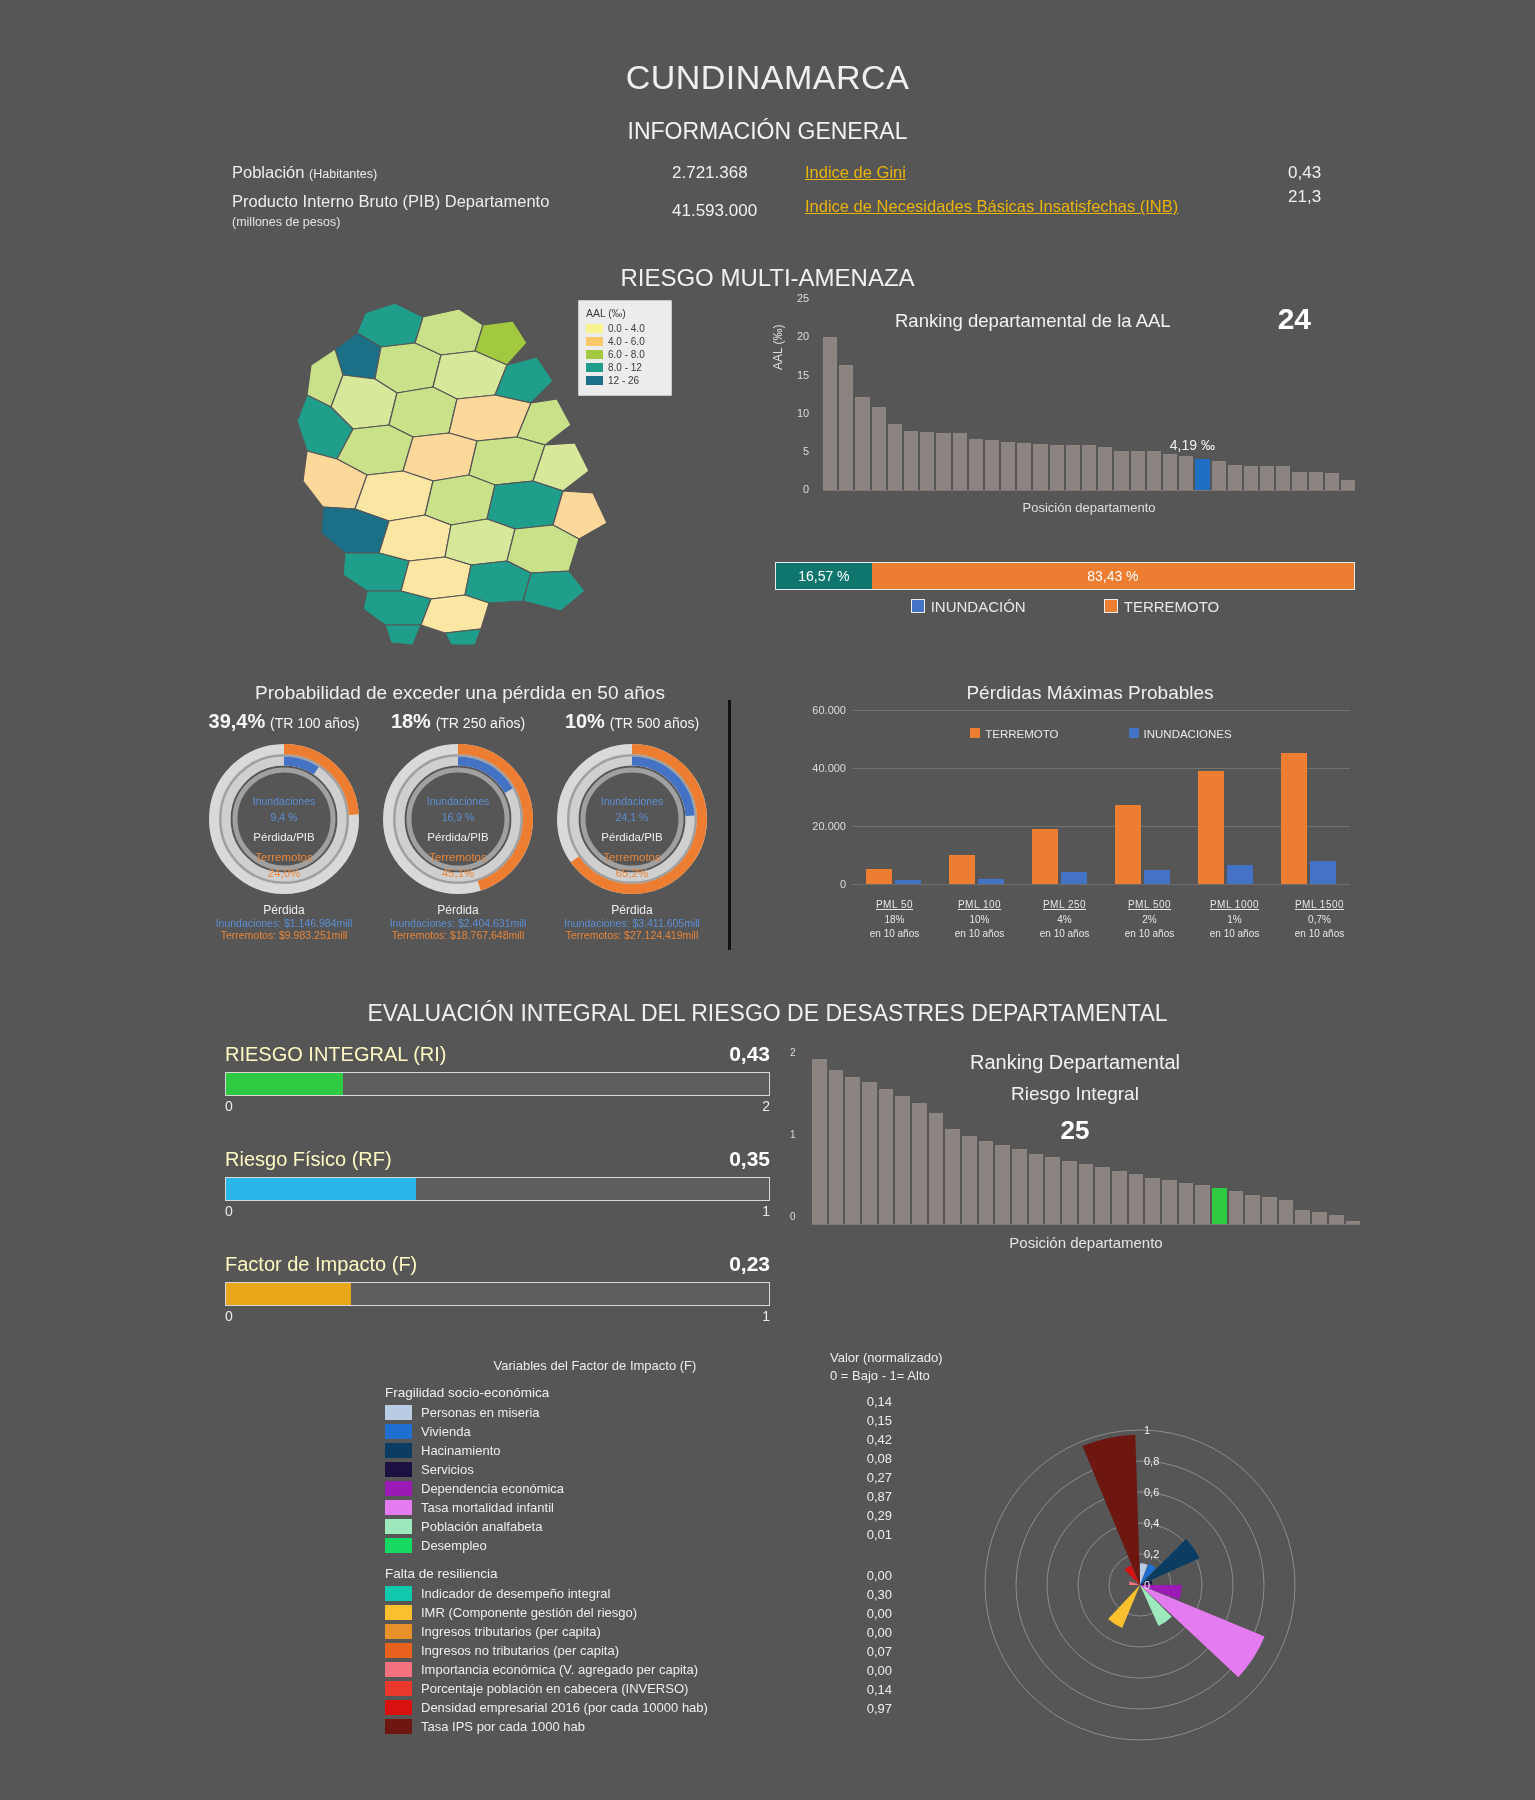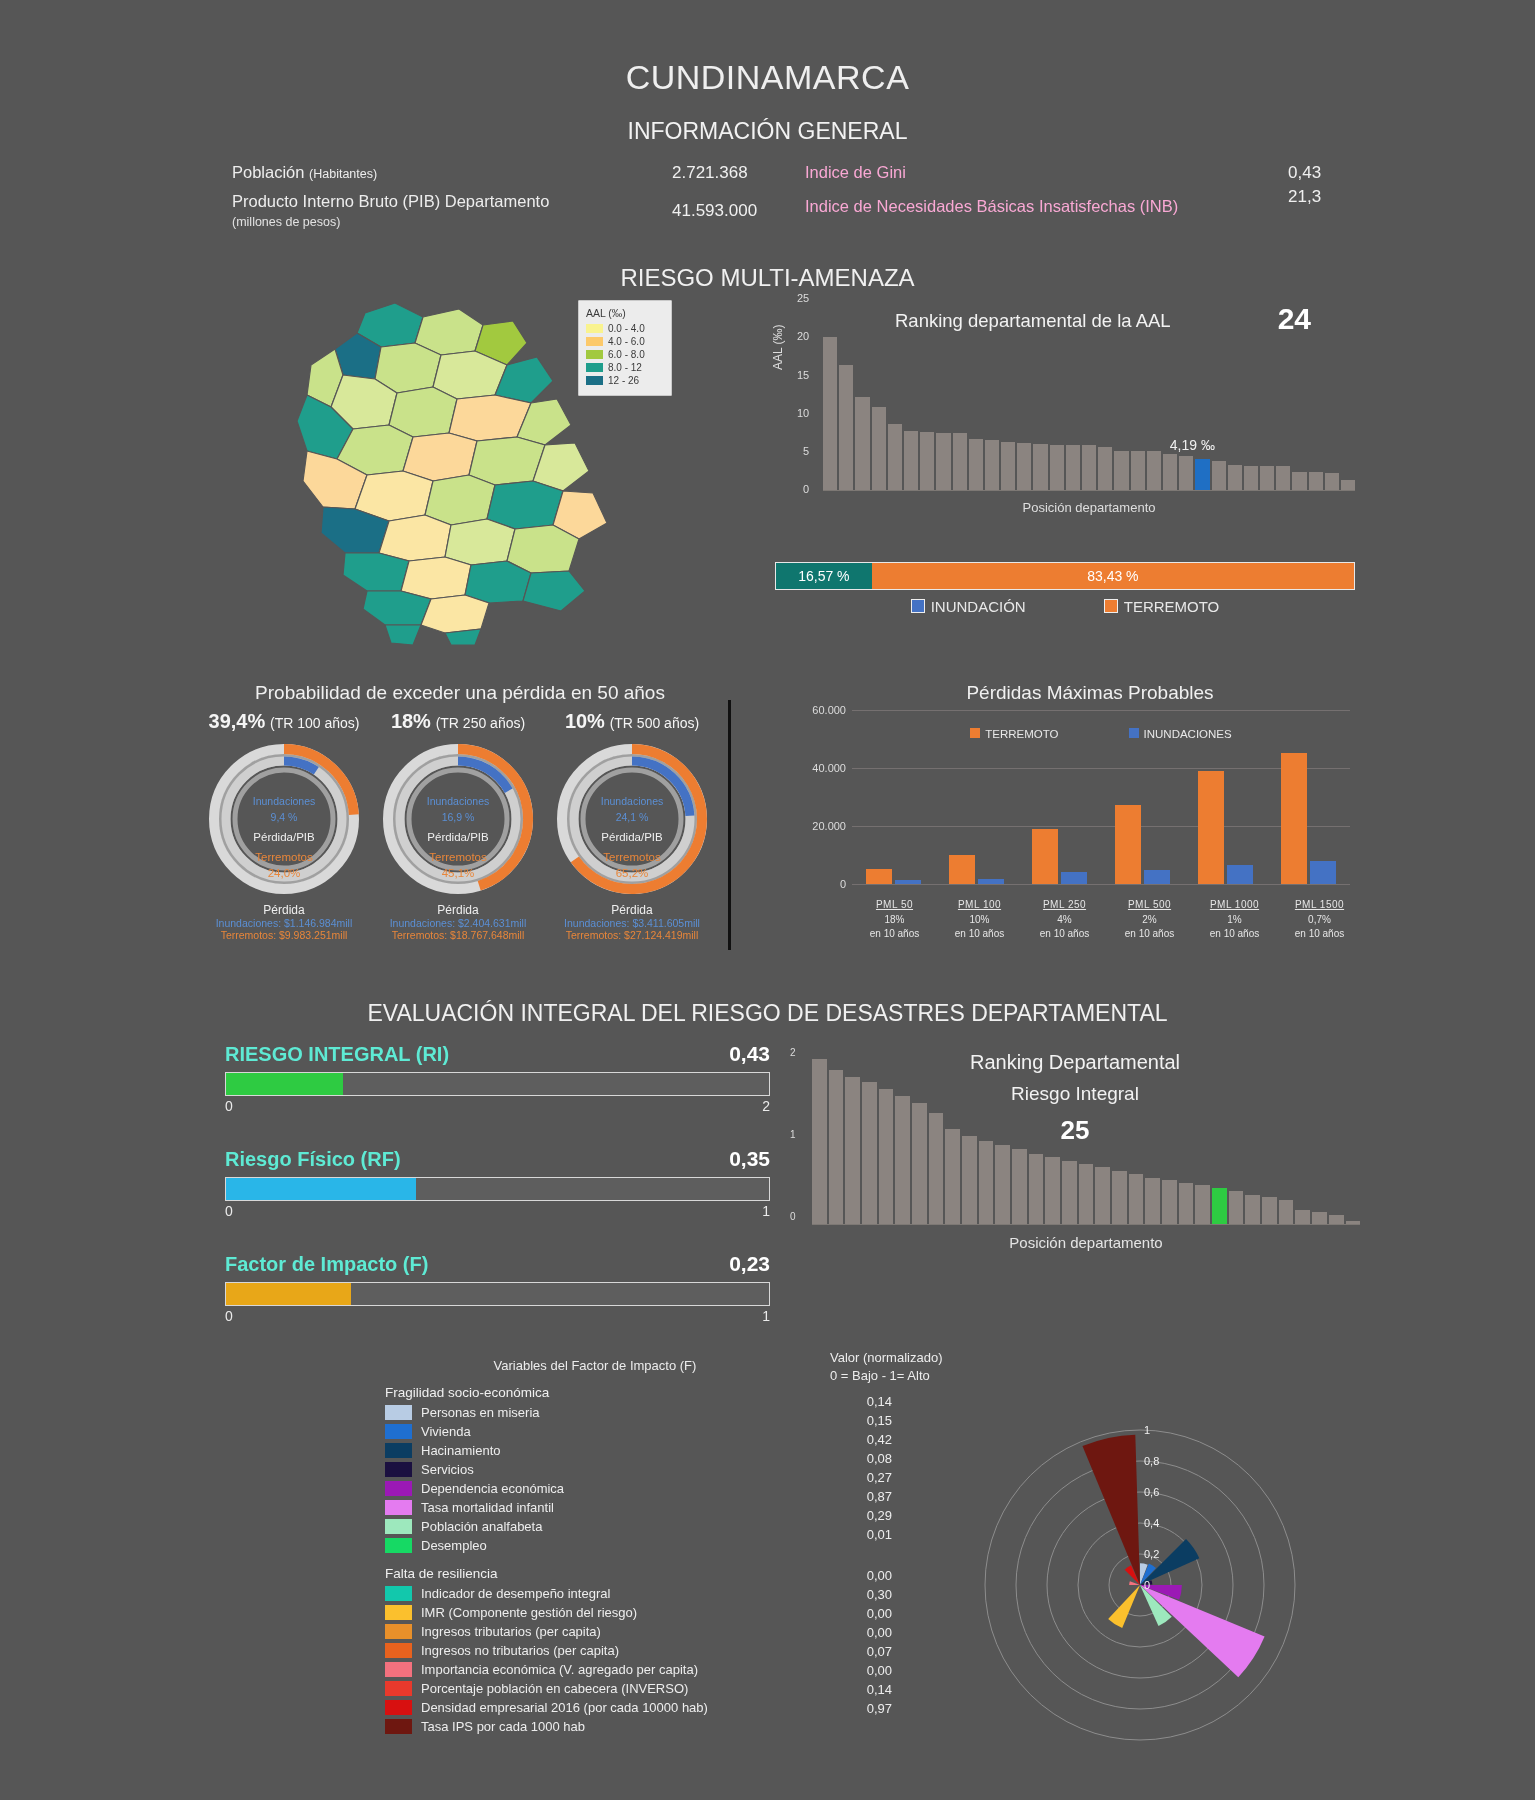--- a/index.html
+++ b/index.html
@@ -19,21 +19,21 @@
   .sec-ttl{
     font-size:24px;color:#f0f0f0;font-weight:400;
   }
   
   #info-general{left:0;right:0;top:118px;}
   #info-general .hdr{text-align:center;font-size:23px;color:#f2f2f2;}
   .info-grid{position:relative;height:70px;margin-top:14px;}
   .lbl-left{position:absolute;left:232px;font-size:16.5px;color:#ededed;}
   .lbl-left small{font-size:12.5px;}
   .val-mid{position:absolute;left:672px;font-size:17px;color:#f0f0f0;}
-  .lbl-mid{position:absolute;left:805px;font-size:16.5px;color:#f9a8d4;}
+  .lbl-mid{position:absolute;left:805px;font-size:16.5px;color:#eab308;text-decoration:underline;}
   .val-right{position:absolute;left:1288px;font-size:17px;color:#f0f0f0;}
   .sub-note{position:absolute;left:232px;top:46px;font-size:12.5px;color:#e2e2e2;}
 
   
   #riesgo-multi-ttl{left:0;right:0;top:264px;text-align:center;}
 
   
   #map-wrap{left:245px;top:295px;width:420px;height:350px;}
   #map-wrap svg{display:block;}
   #map-legend{
@@ -100,21 +100,21 @@
   #pml-leg .k{width:10px;height:10px;display:inline-block;margin-right:5px;}
   #pml-x{position:absolute;left:852px;top:898px;width:510px;display:flex;}
   #pml-x .xc{flex:1;text-align:center;font-size:10px;color:#e6e6e6;line-height:1.45;}
   #pml-x .xc .l1{letter-spacing:.5px;text-decoration:underline;}
 
   
   #eval-ttl{left:0;right:0;top:1000px;text-align:center;font-size:23px;color:#f0f0f0;}
   #meters{left:225px;top:1042px;width:545px;}
   .mt{margin-bottom:33px;}
   .mt .mh{display:flex;justify-content:space-between;align-items:baseline;}
-  .mt .mn{font-size:20px;font-weight:bold;color:#5eead4;}
+  .mt .mn{font-size:20px;font-weight:normal;color:#fef9c3;}
   .mt .mv{font-size:21px;font-weight:bold;color:#fff;}
   .mt .track{margin-top:6px;height:22px;border:1px solid #d8d8d8;background:#5e5e5e;}
   .mt .fill{height:100%;}
   .mt .sc{display:flex;justify-content:space-between;font-size:14px;color:#ebebeb;margin-top:2px;}
 
   
   #rank-int{left:790px;top:1045px;width:570px;height:210px;}
   #rank-int .plot{position:absolute;left:22px;right:0;top:8px;bottom:30px;display:flex;align-items:flex-end;gap:2px;}
   #rank-int .bar{flex:1;background:#8b8480;}
   #rank-int .bar.hl{background:#2ecb42;}

